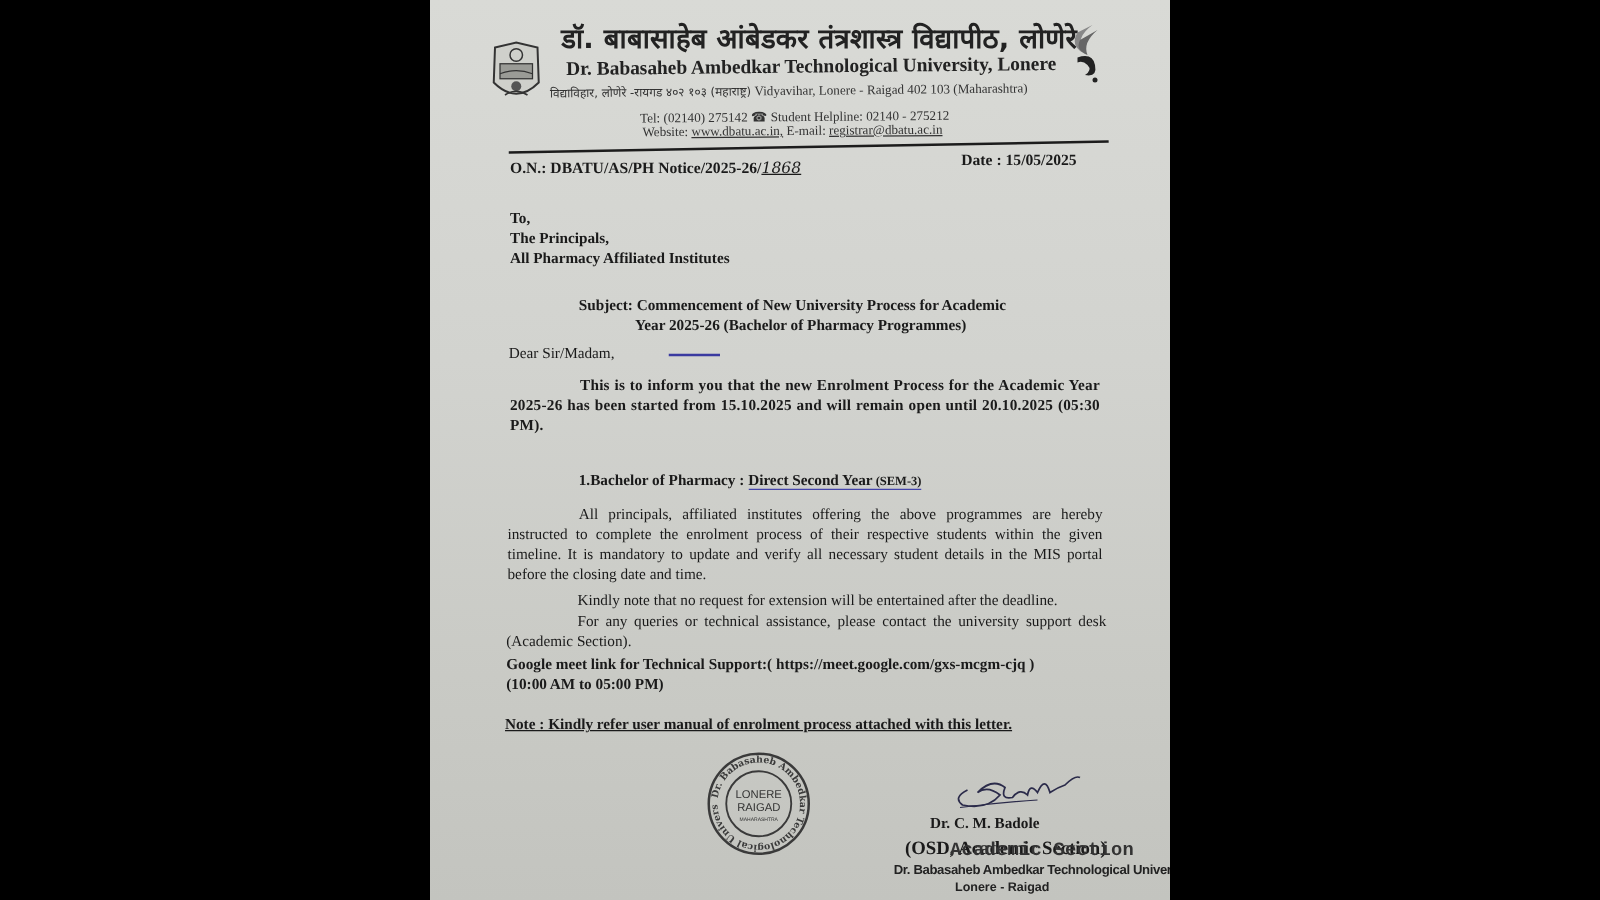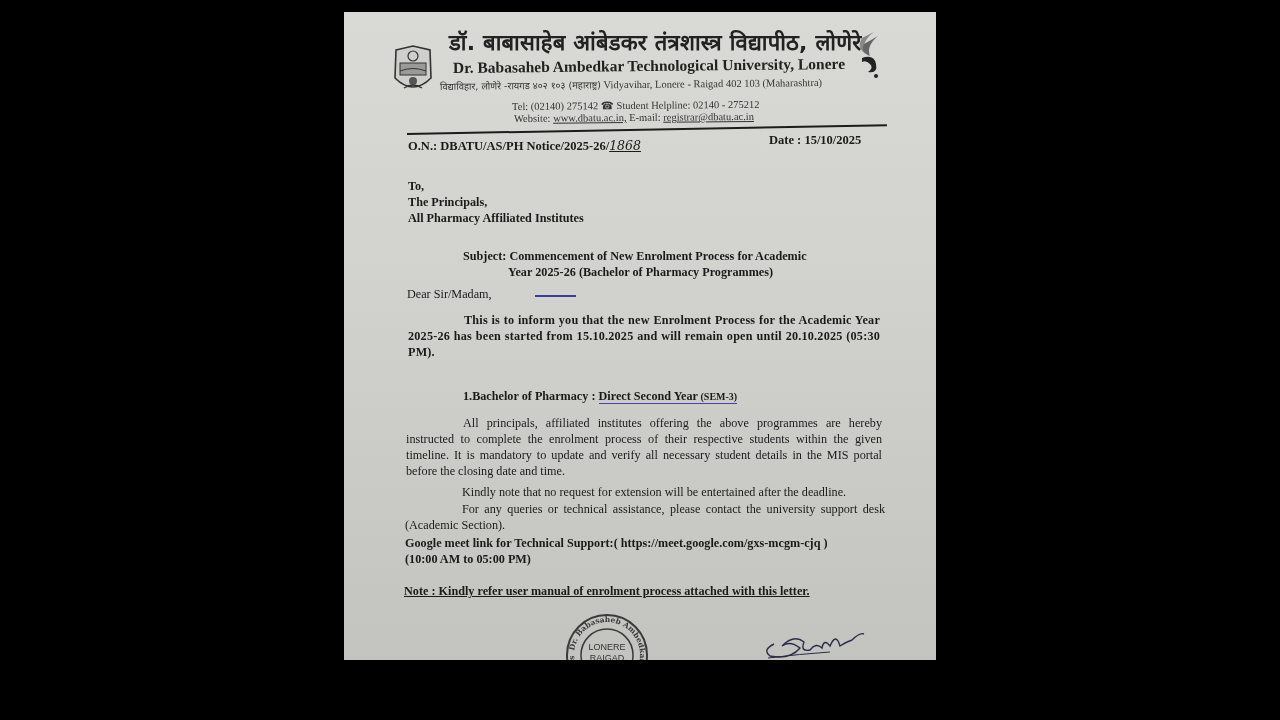--- a/index.html
+++ b/index.html
@@ -4,21 +4,21 @@
 <style>
   html, body { margin: 0; padding: 0; }
   body {
     width: 1280px; height: 720px; overflow: hidden;
     background: #000000;
     position: relative;
     font-family: "Liberation Serif", "DejaVu Serif", serif;
     color: #1a1a1a;
   }
   .paper {
-    position: absolute; left: 344px; top: 12px; width: 592px; height: 648px;
+    position: absolute; left: 344px; top: 0; width: 592px; height: 720px;
     background: linear-gradient(180deg, #d9dad6 0%, #d2d3cf 40%, #c9cac5 75%, #c3c4bf 100%);
     overflow: hidden;
   }
   .abs { position: absolute; white-space: nowrap; }
   .bold { font-weight: bold; }
 
   
   .logo-left {
     position: absolute; left: 48px; top: 32px; width: 42px; height: 52px;
   }
@@ -55,21 +55,21 @@
   .meet { left: 61px; top: 523px; font-weight: bold; }
   .note { left: 60px; top: 571px; font-weight: bold; text-decoration: underline; }
 
   
   .stamp { position: absolute; left: 221px; top: 601px; width: 84px; height: 84px; }
   .sign { position: absolute; left: 416px; top: 612px; width: 110px; height: 40px; }
   .signer { left: 400px; top: 650px; font-weight: bold; }
   .osd { left: 380px; top: 671px; font-weight: bold; font-size: 15px; }
   .osd .over { position: absolute; left: 36px; top: 1px; font-family: Liberation Mono, monospace; font-weight: bold; color: #333; letter-spacing: 0.2px; }
   .univ { left: 371px; top: 690px; font-family: "Liberation Sans", sans-serif; font-weight: bold; font-size: 10.5px; letter-spacing: -0.3px; color: #222; }
-  .place { left: 420px; top: 705px; font-family: "Liberation Sans", sans-serif; font-weight: bold; font-size: 14px; color: #222; }
+  .place { left: 420px; top: 705px; font-family: "Liberation Sans", sans-serif; font-weight: bold; font-size: 10px; color: #222; }
 </style>
 </head>
 <body>
 
 <div class="paper">
 
   <svg class="logo-left" viewBox="0 0 42 52">
     <path d="M4 6 L21 2 L38 6 L39 34 Q21 52 3 34 Z" fill="#cfd0cb" stroke="#333" stroke-width="1.6"></path>
     <circle cx="21" cy="12" r="5" fill="none" stroke="#333" stroke-width="1.2"></circle>
     <rect x="8" y="19" width="26" height="12" fill="#9a9b96" stroke="#333" stroke-width="1"></rect>
@@ -102,29 +102,29 @@
     <u>www.dbatu.ac.in,</u>
     <span>E-mail:</span>
     <u>registrar@dbatu.ac.in</u>
   </div>
 
   <div class="divider"></div>
 
   <div class="abs on">
     <span>O.N.: DBATU/AS/PH Notice/2025-26/</span><span class="hand">1868</span>
   </div>
-  <div class="abs date">Date : 15/10/2025</div>
+  <div class="abs date">Date : 15/05/2025</div>
 
   <div class="abs body-text bold to">
     <div>To,</div>
     <div>The Principals,</div>
     <div>All Pharmacy Affiliated Institutes</div>
   </div>
 
-  <div class="abs body-text bold subject">Subject: Commencement of New Enrolment Process for Academic</div>
+  <div class="abs body-text bold subject">Subject: Commencement of New University Process for Academic</div>
   <div class="abs body-text bold subject2">
     <span>Year </span><span class="ul-blue">2025-26</span><span> (Bachelor of Pharmacy  Programmes)</span>
   </div>
 
   <div class="abs body-text greet">Dear Sir/Madam,</div>
   <div class="abs body-text para1">This is to inform you that the new Enrolment Process for the Academic Year 2025-26 has been started from 15.10.2025 and will remain open until 20.10.2025 (05:30 PM).</div>
   <div class="abs body-text prog">
     <span>1.Bachelor of Pharmacy : </span><span class="prog-ul"><span>Direct Second Year</span><span class="small"> (SEM-3)</span></span>
   </div>
   <div class="abs body-text para2">All principals, affiliated institutes offering the above programmes are hereby instructed to complete the enrolment process of their respective students within the given timeline. It is mandatory to update and verify all necessary student details in the MIS portal before the closing date and time.</div>

